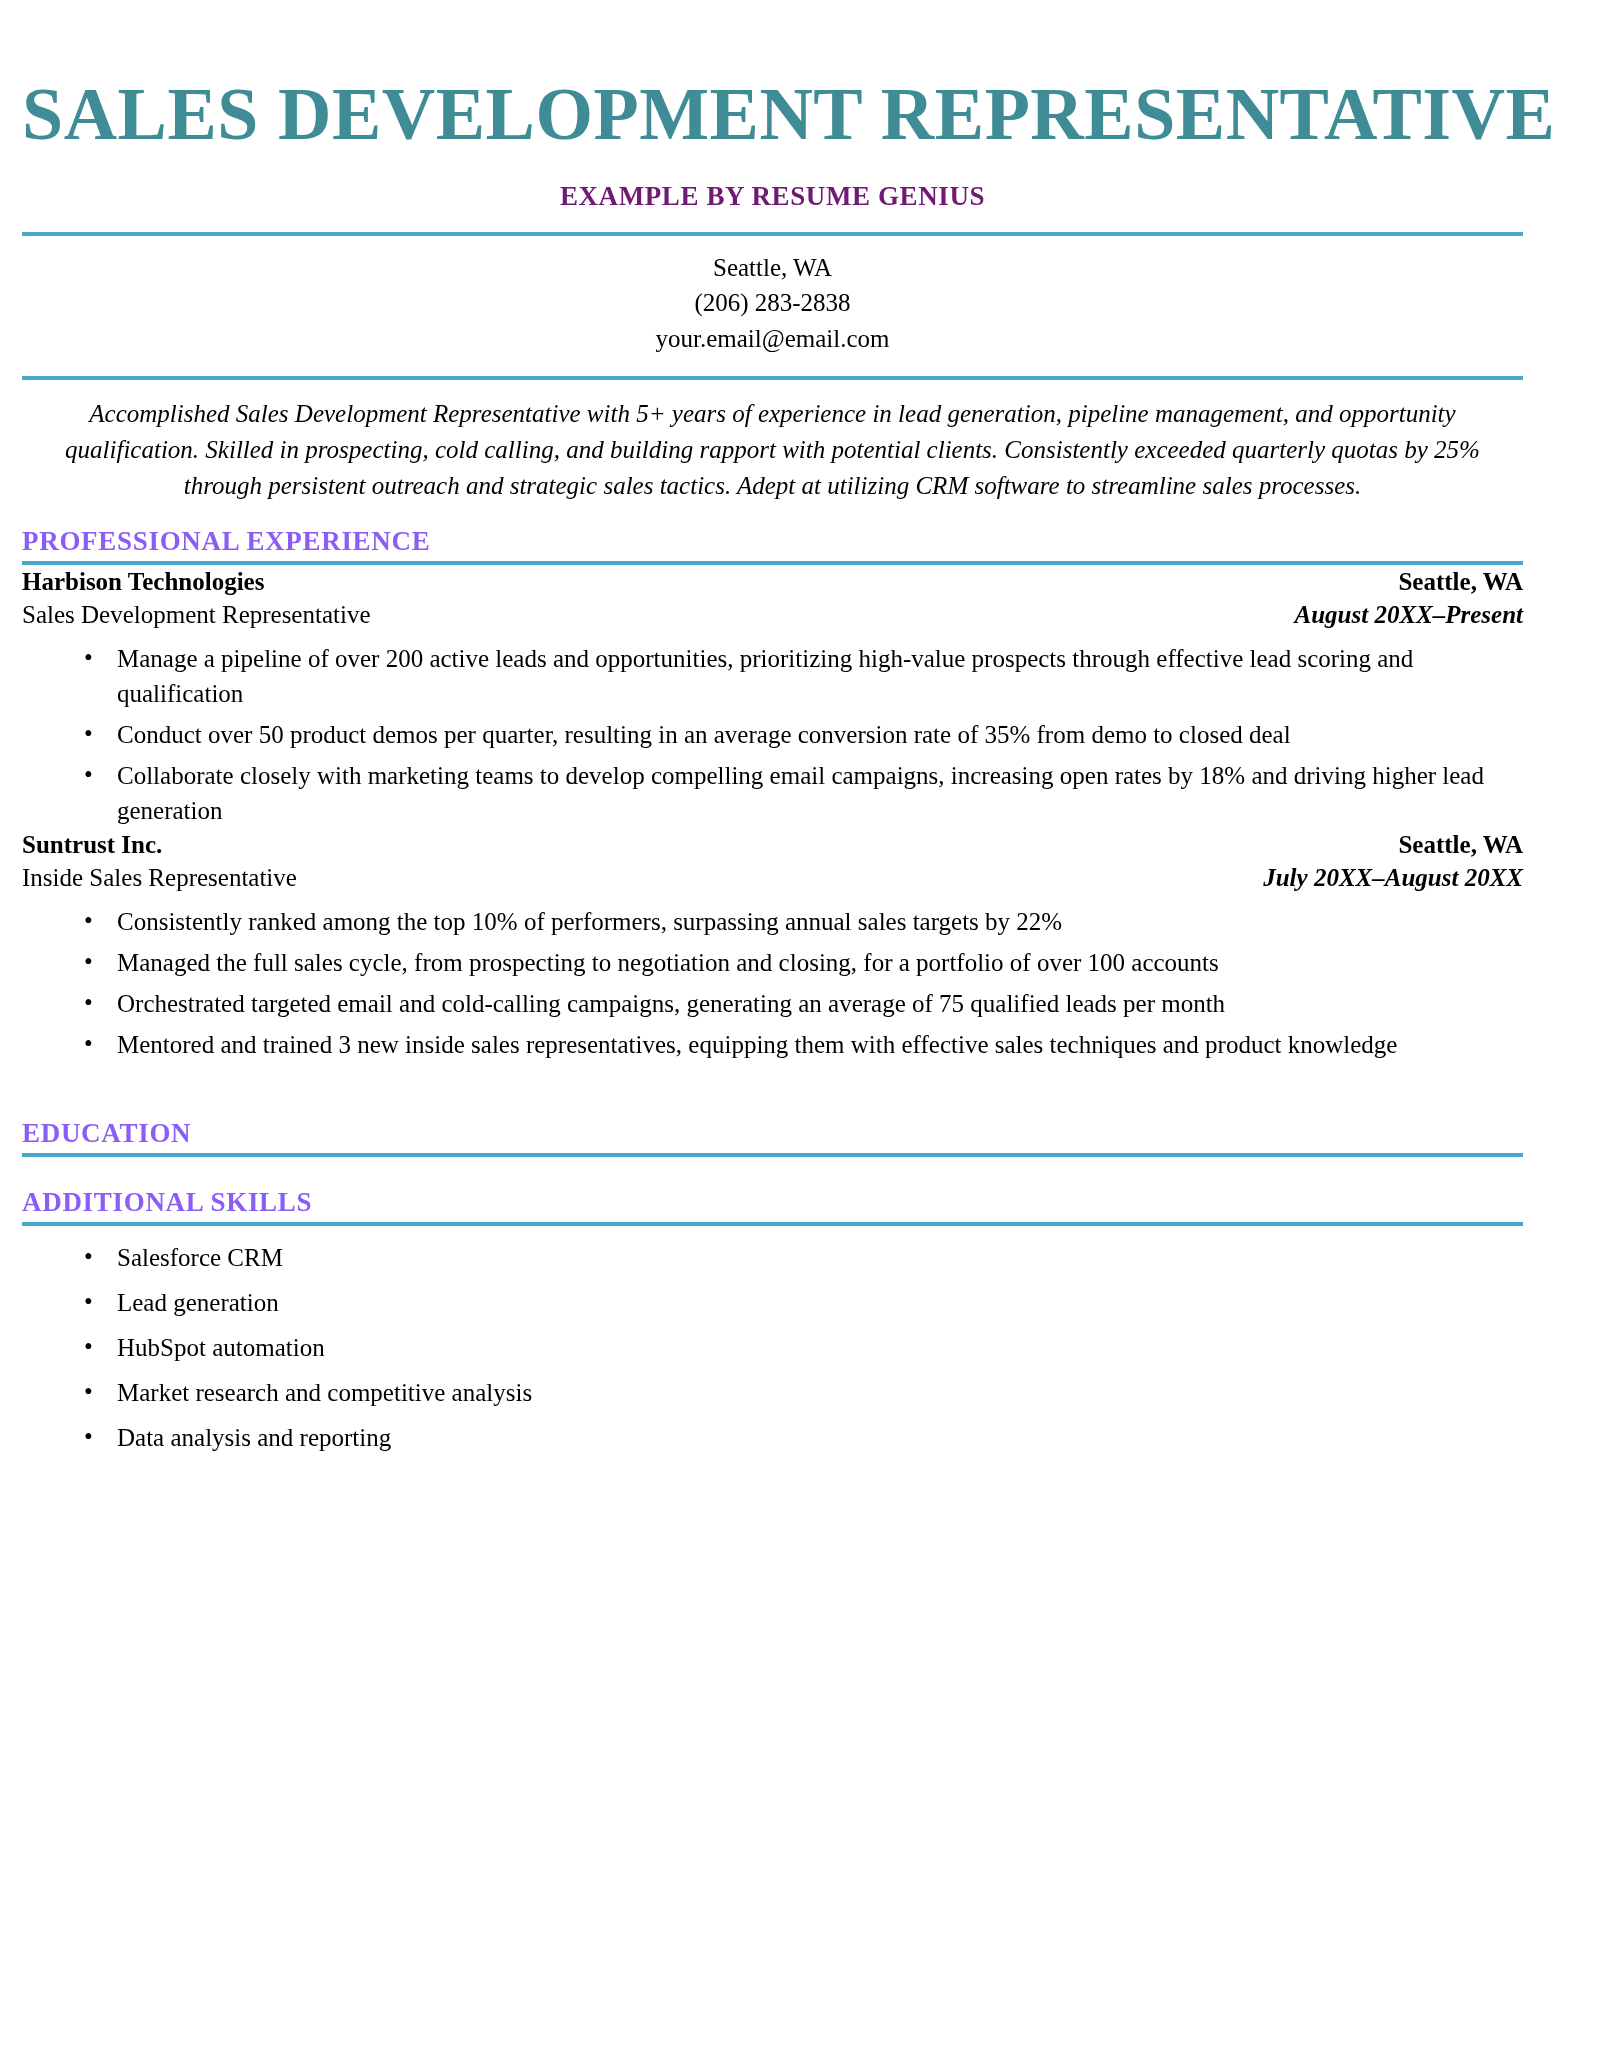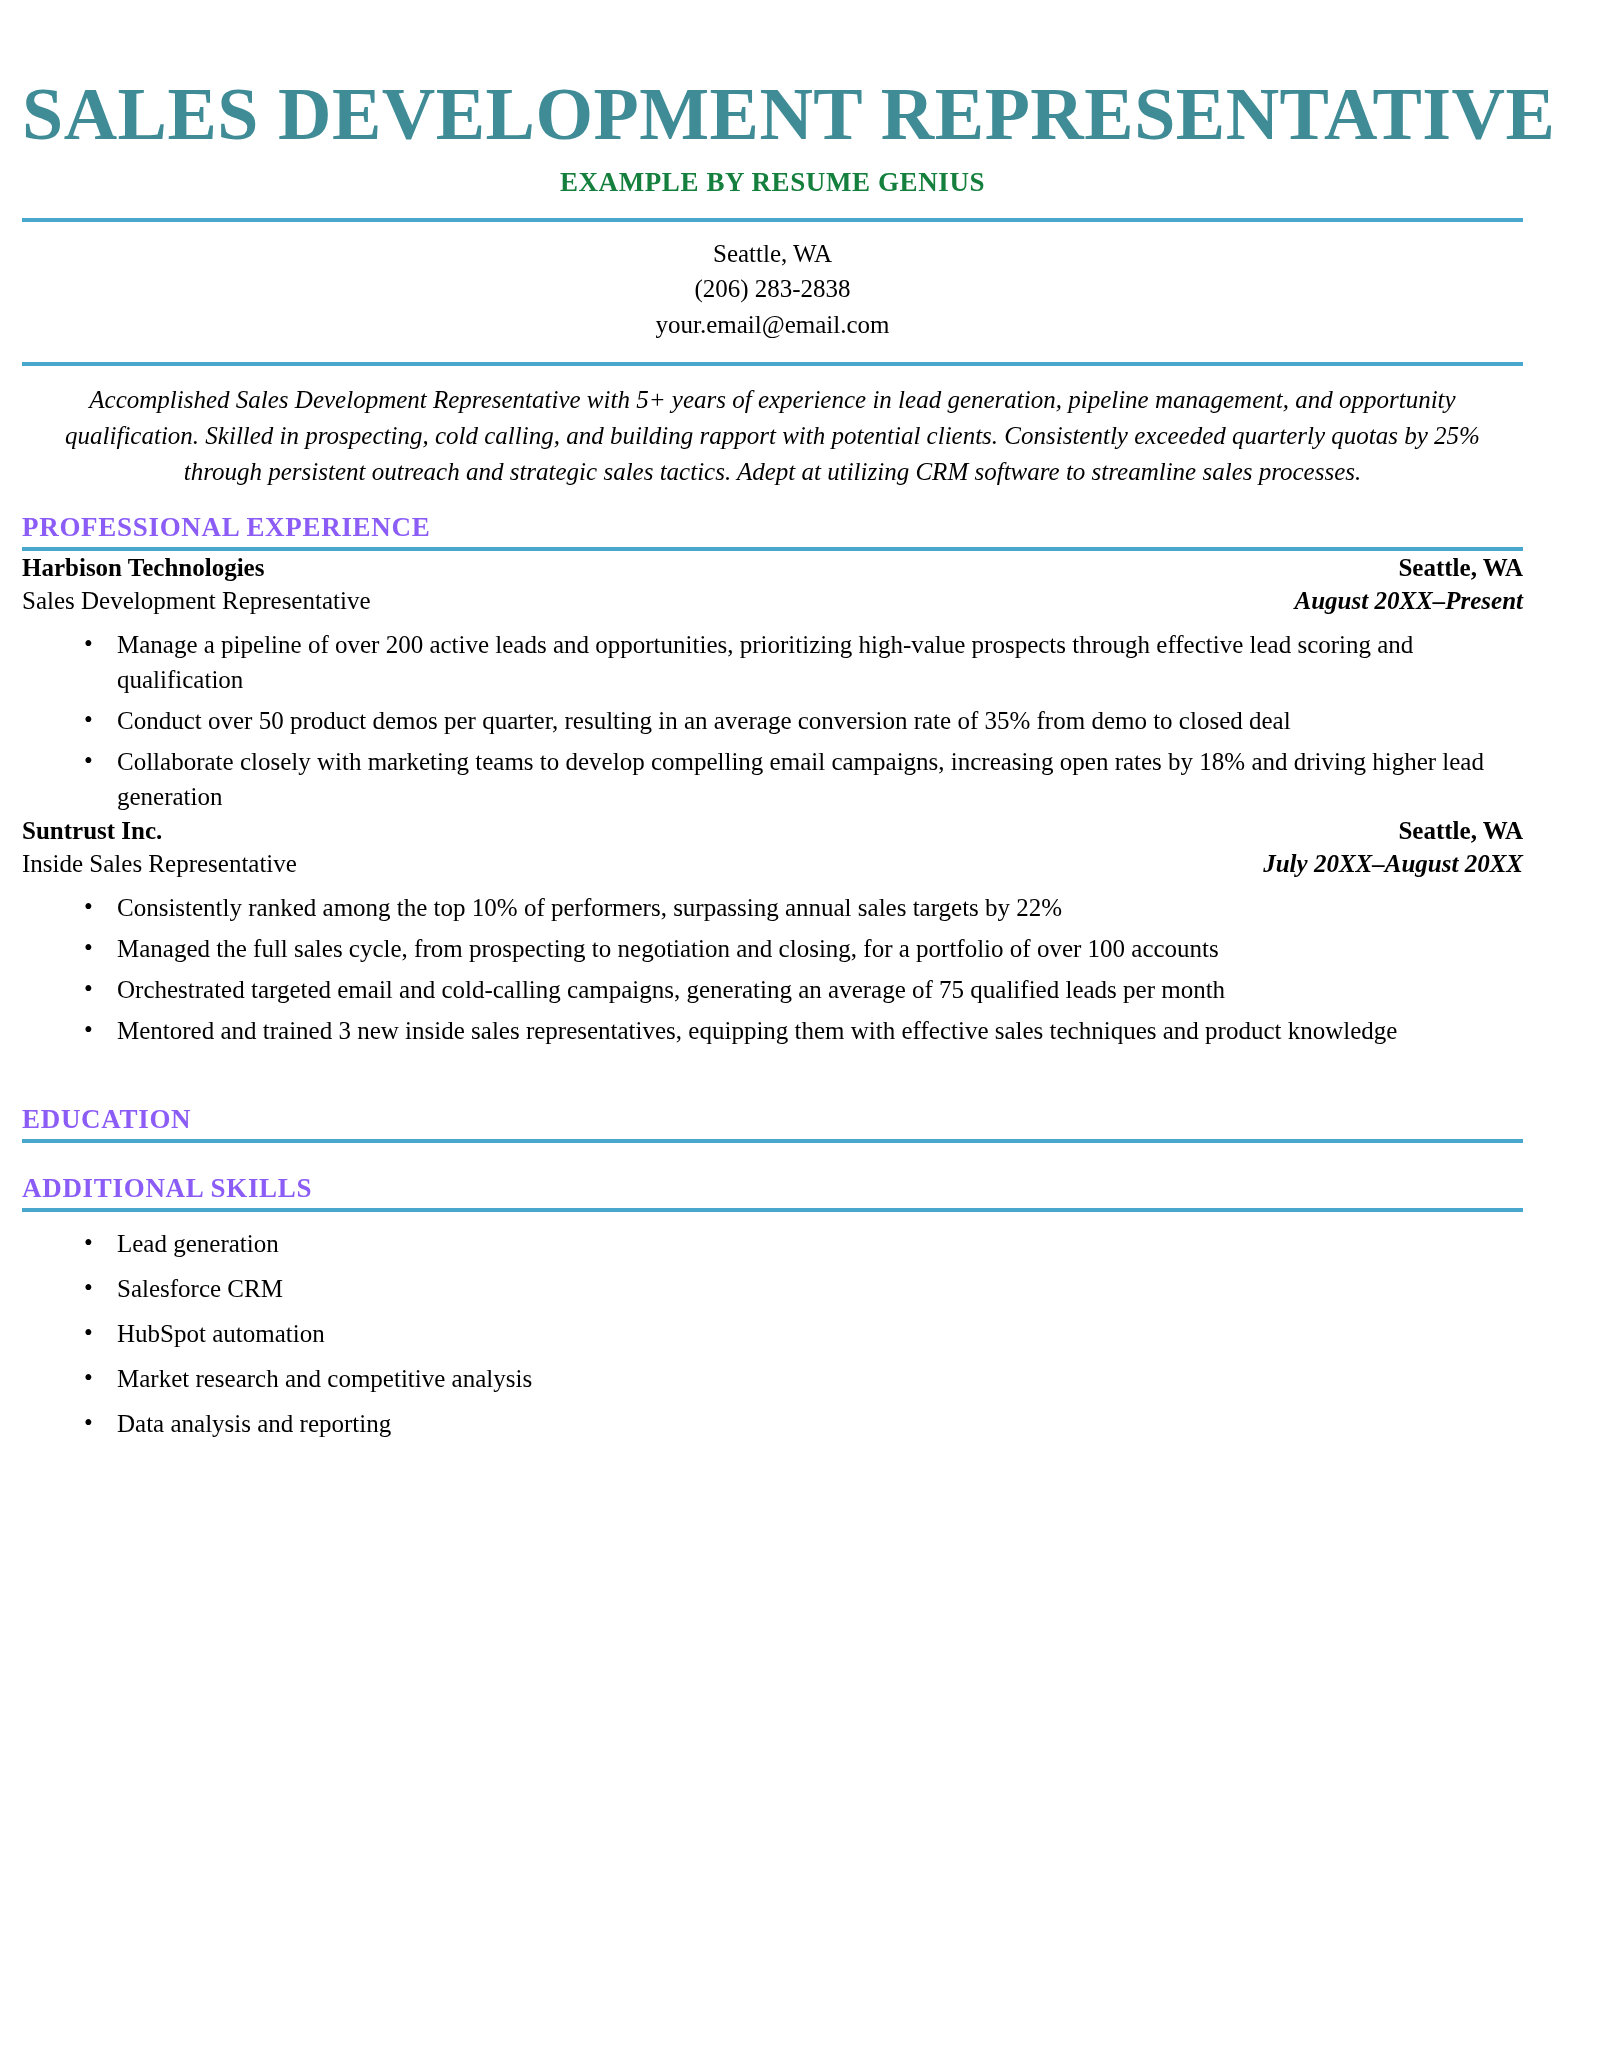--- a/index.html
+++ b/index.html
@@ -29,23 +29,23 @@
     line-height: 1.04;
     font-weight: 700;
     color: #3f8c97;
     letter-spacing: 0.5px;
     margin: 16px 0 0 0;
     white-space: nowrap;
   }
   .resume-subtitle {
     font-size: 27px;
     font-weight: 700;
-    color: #15803d;
+    color: #701a75;
     letter-spacing: 0.6px;
-    margin-top: 14px;
+    margin-top: 28px;
   }
 
   .rule {
     height: 4px;
     background: #49a6cd;
     width: 100%;
   }
   .rule-top { margin-top: 20px; }
   .rule-bottom { margin-top: 14px; }
 
@@ -207,21 +207,21 @@
 
     <div class="entry">
     </div>
   </div>
 
   <div class="section gap-skills">
     <div class="section-heading">ADDITIONAL SKILLS</div>
     <div class="section-rule"></div>
 
     <ul class="skills">
+      <li>Salesforce CRM</li>
       <li>Lead generation</li>
-      <li>Salesforce CRM</li>
       <li>HubSpot automation</li>
       <li>Market research and competitive analysis</li>
       <li>Data analysis and reporting</li>
     </ul>
   </div>
 
 </div>
 
 </body></html>

